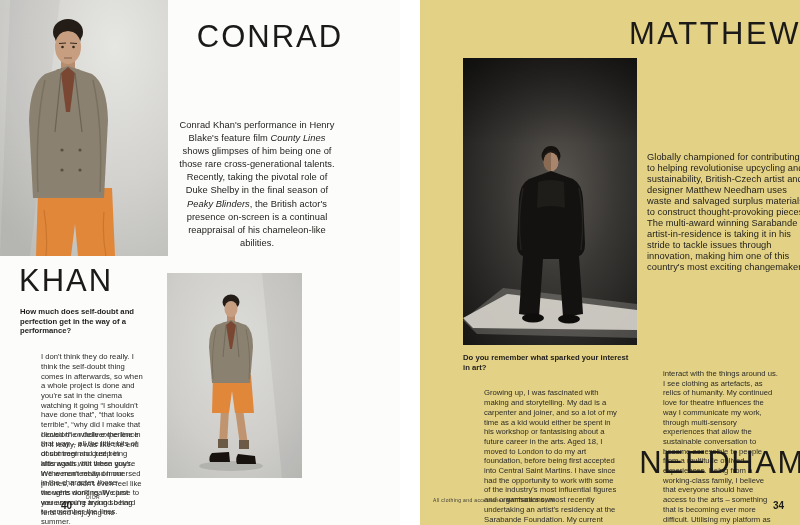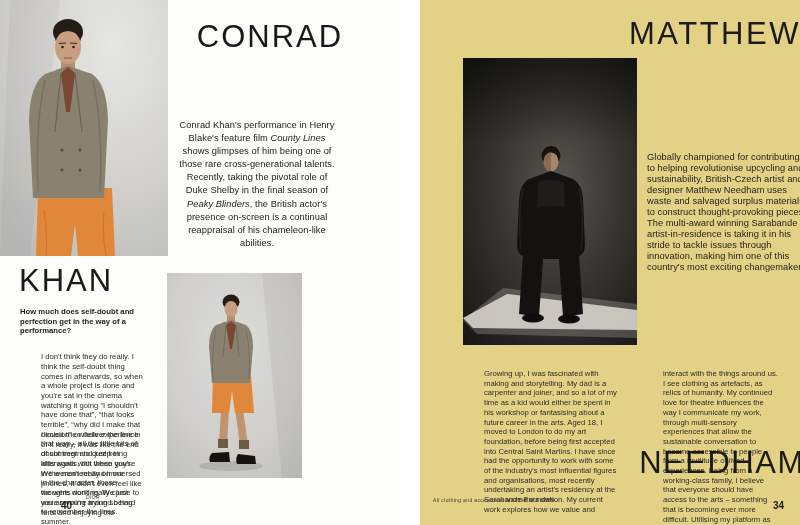--- a/index.html
+++ b/index.html
@@ -160,20 +160,21 @@
       <path d="M88 113 L66 121 Q57 126 56 141 L54 186 Q54 196 60 198 L56 256 L76 259 L80 201 L96 201 L100 259 L120 256 L116 198 Q122 196 122 186 L120 141 Q119 126 110 121 Z" fill="#131210"></path>
       <path d="M75 124 Q88 120 101 124 L102 150 Q88 146 74 150 Z" fill="#2a2724" opacity="0.5"></path>
       <path d="M60 130 Q54 160 58 192 M116 130 Q122 160 118 192" stroke="#23211e" stroke-width="1.5" fill="none"></path>
       <ellipse cx="70" cy="260" rx="11" ry="4.5" fill="#0e0d0c"></ellipse>
       <ellipse cx="106" cy="261" rx="11" ry="4.5" fill="#0e0d0c"></ellipse>
     </svg>
 
     <p class="intro intro-right">Globally championed for contributing to helping revolutionise upcycling and sustainability, British-Czech artist and designer Matthew Needham uses waste and salvaged surplus materials to construct thought-provoking pieces. The multi-award winning Sarabande artist-in-residence is taking it in his stride to tackle issues through innovation, making him one of this country's most exciting changemakers.</p>
 
     <div class="qa qa-r1">
+      <p class="q">Do you remember what sparked your interest in art?</p>
       <p class="a">Growing up, I was fascinated with making and storytelling. My dad is a carpenter and joiner, and so a lot of my time as a kid would either be spent in his workshop or fantasising about a future career in the arts. Aged 18, I moved to London to do my art foundation, before being first accepted into Central Saint Martins. I have since had the opportunity to work with some of the industry's most influential figures and organisations, most recently undertaking an artist's residency at the Sarabande Foundation. My current work explores how we value and</p>
     </div>
 
     <div class="qa qa-r2">
       <p class="a flush">interact with the things around us. I see clothing as artefacts, as relics of humanity. My continued love for theatre influences the way I communicate my work, through multi-sensory experiences that allow the sustainable conversation to become accessible to people from a multitude of lived experiences. Being from a working-class family, I believe that everyone should have access to the arts – something that is becoming ever more difficult. Utilising my platform as an educator and creative today, it is my continued responsibility to make that possible.</p>
     </div>
 
     <h1 class="display t-needham">NEEDHAM</h1>
 
     <p class="credit credit-right"><span>All clothing and accessories </span><span style="font-weight: bold;">MATTHEW'S OWN</span></p>

